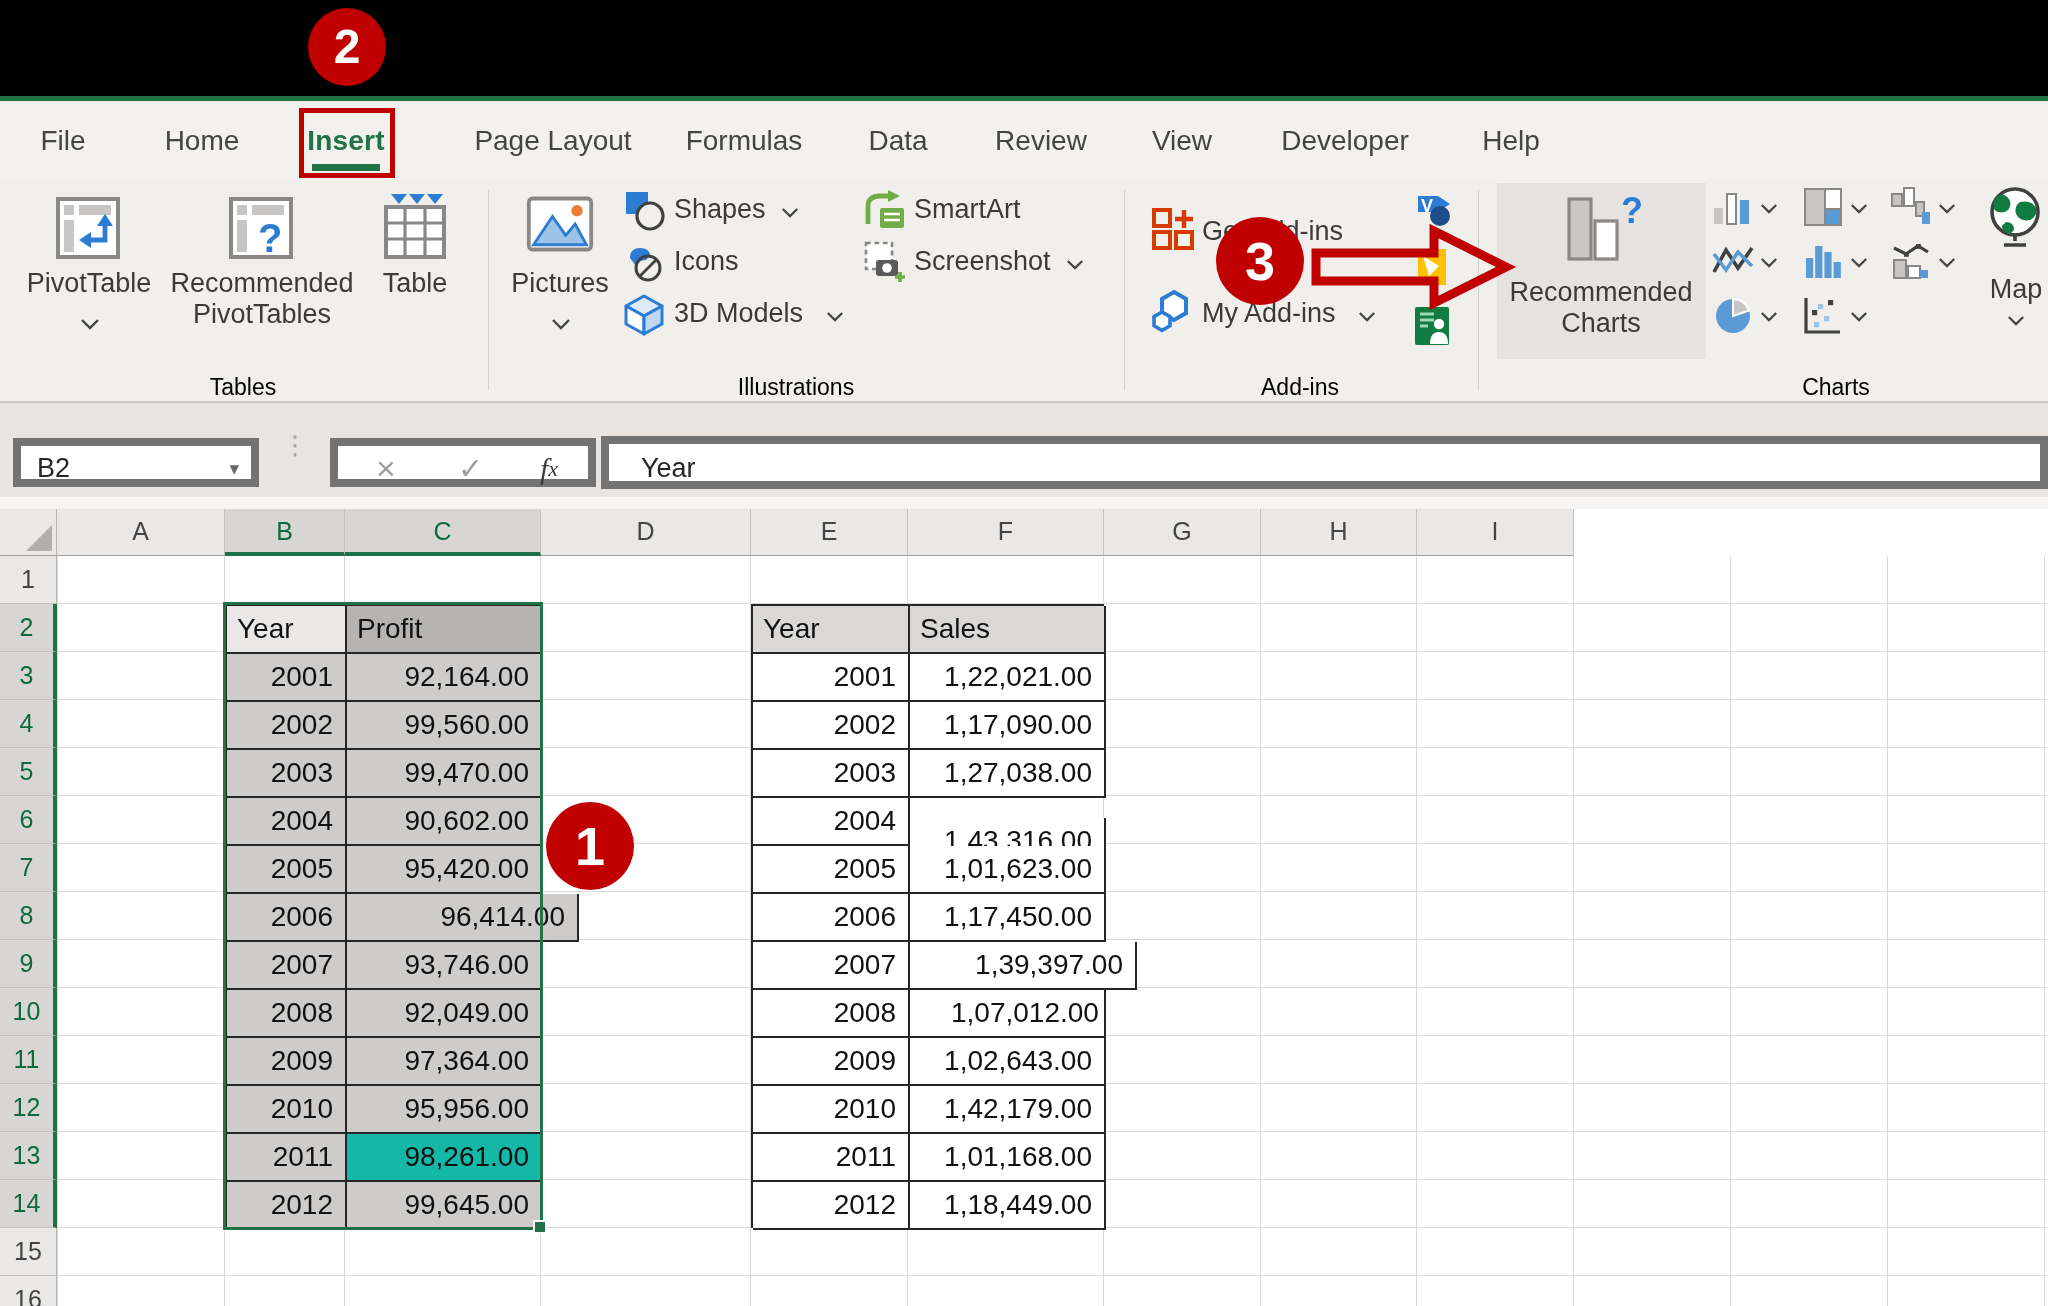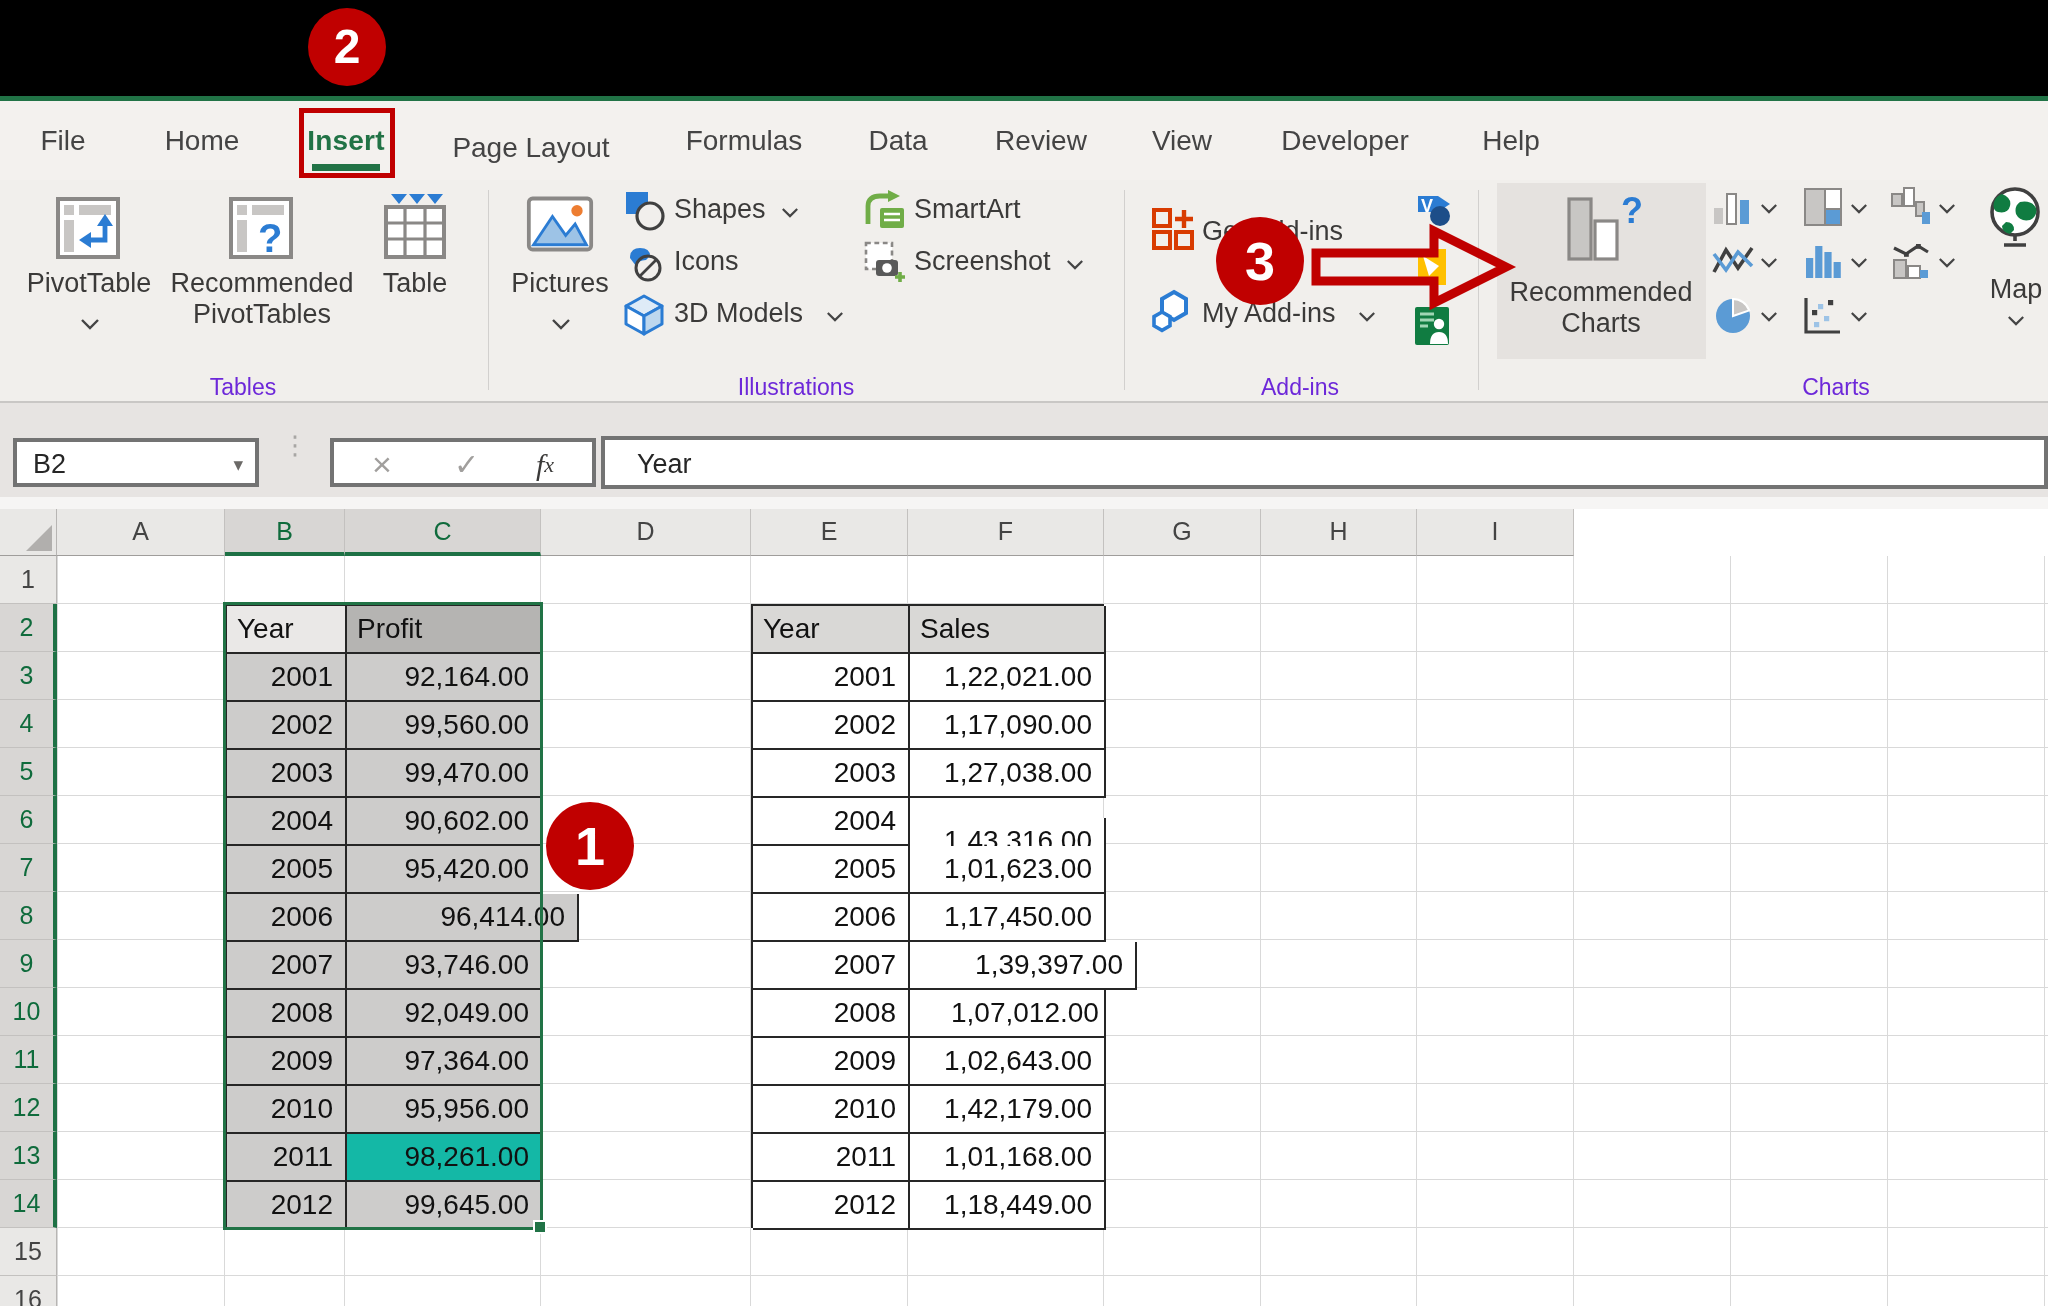--- a/index.html
+++ b/index.html
@@ -14,29 +14,29 @@
   .tabbar { left:0; top:101px; width:2048px; height:79px; background:#f3f1ee; }
   .tab { position:absolute; top:0; height:79px; line-height:79px; transform:translateX(-50%);
          font-size:28px; color:#444; white-space:nowrap; cursor:default; }
   .tab.active { color:#217346; font-weight:bold; letter-spacing:.2px; }
   .insert-underline { left:312px; top:63px; width:68px; height:7px; background:#217346; }
   .insert-redbox { left:299px; top:7px; width:96px; height:70px; border:5px solid #c00000; }
 
   
   .ribbon { left:0; top:180px; width:2048px; height:223px; background:#f1efec; border-bottom:2px solid #c9c7c5; }
   .rdivider { position:absolute; top:10px; width:1px; height:200px; background:#d2d0ce; }
-  .grouplabel { position:absolute; top:194px; transform:translateX(-50%); font-size:23px; color:#6d28d9; white-space:nowrap; }
+  .grouplabel { position:absolute; top:194px; transform:translateX(-50%); font-size:23px; color:#000000; white-space:nowrap; }
   .bigbtn-label { position:absolute; transform:translateX(-50%); text-align:center; font-size:27px; color:#3b3a39; white-space:nowrap; }
   .smallbtn-label { position:absolute; font-size:27px; color:#3b3a39; white-space:nowrap; }
   .chev { display:inline-block; }
   .rcbtn { left:1497px; top:3px; width:209px; height:176px; background:#e5e2df; }
 
   
   .fbar { left:0; top:403px; width:2048px; height:94px; background:#e7e4e2; }
-  .fbox { position:absolute; background:#fff; border:4px solid #737373; }
+  .fbox { position:absolute; background:#fff; border:8px solid #737373; }
   .namebox { left:13px; top:35px; width:246px; height:49px; }
   .namebox .txt { position:absolute; left:16px; top:0; line-height:45px; font-size:27px; color:#262626; }
   .namebox .dd { position:absolute; right:12px; top:0; line-height:45px; font-size:19px; color:#6b6967; }
   .fdots { position:absolute; left:282px; top:14px; width:20px; height:56px; color:#a8a6a4; font-size:26px; line-height:56px; text-align:center; }
   .fxbox { left:330px; top:35px; width:266px; height:49px; }
   .fxbox span { position:absolute; top:0; line-height:45px; }
   .ffield { left:601px; top:33px; width:1447px; height:53px; }
   .ffield .txt { position:absolute; left:32px; top:0; line-height:49px; font-size:27px; color:#262626; }
   .gapstrip { left:0; top:497px; width:2048px; height:12px; background:#f6f5f4; }
 
@@ -82,21 +82,21 @@
 
   <div class="abs titlebar"></div>
   <div class="abs greenline"></div>
 
   <div class="abs tabbar" id="tabbar">
     <div class="abs insert-underline"></div>
     <div class="abs insert-redbox"></div>
   <div class="tab" style="left: 63px;">File</div>
       <div class="tab" style="left: 202px;">Home</div>
       <div class="tab active" style="left: 346px;">Insert</div>
-      <div class="tab" style="left: 531px; margin-top: 7px;">Page Layout</div>
+      <div class="tab" style="left: 553px;">Page Layout</div>
       <div class="tab" style="left: 744px;">Formulas</div>
       <div class="tab" style="left: 898px;">Data</div>
       <div class="tab" style="left: 1041px;">Review</div>
       <div class="tab" style="left: 1182px;">View</div>
       <div class="tab" style="left: 1345px;">Developer</div>
       <div class="tab" style="left: 1511px;">Help</div>
     </div>
 
   <div class="abs ribbon" id="ribbon">
     <div class="rdivider" style="left:488px"></div>

